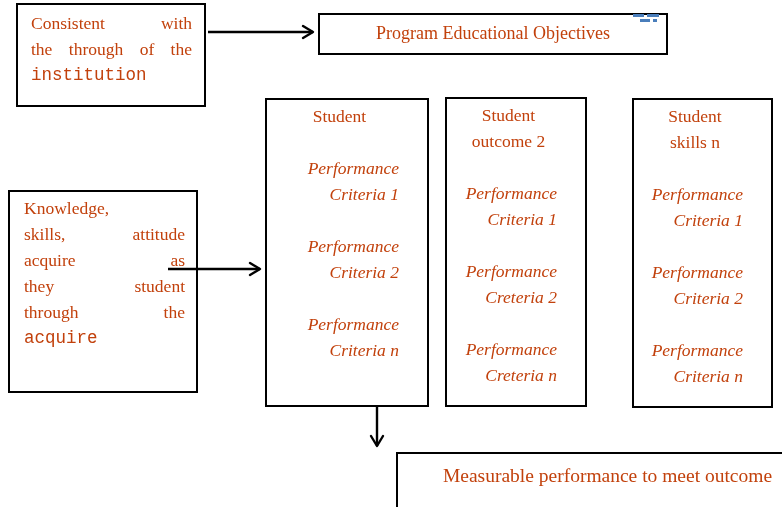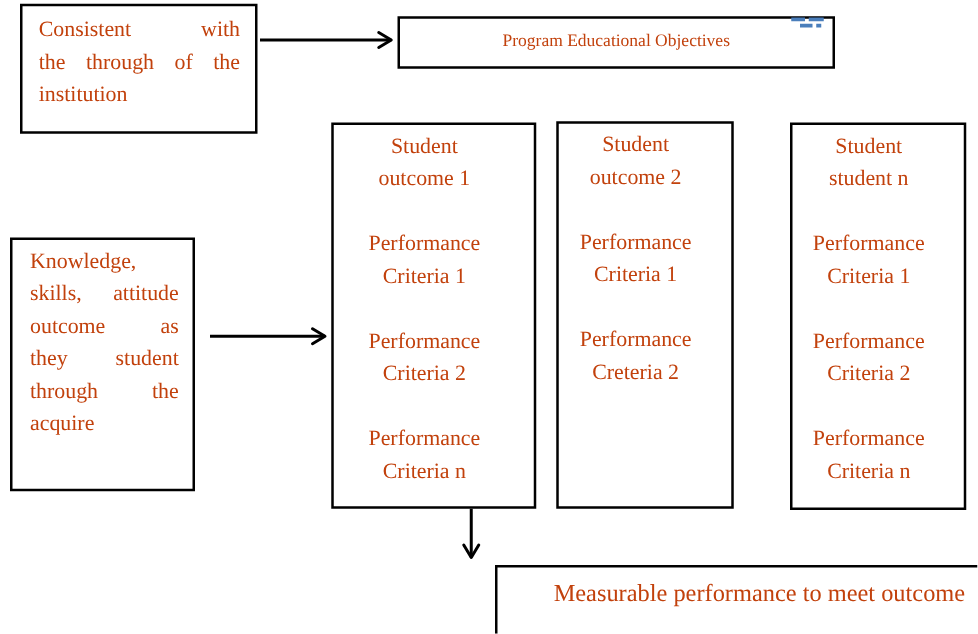--- a/index.html
+++ b/index.html
@@ -14,33 +14,33 @@
   }
   .box {
     position: absolute;
     border: 2px solid #000000;
     box-sizing: border-box;
     background: #ffffff;
   }
   .body-text { font-size: 17.5px; line-height: 26px; }
   
   .jl .line { text-align: justify; text-align-last: justify; }
-  .jl .line:last-child { text-align-last: left; }
+  .jl .line:last-child { text-align-last: left; font-family: Liberation Mono, monospace; }
 
   #mission-box   { left: 16px;  top: 3px;   width: 190px; height: 104px; padding: 5px 12px 0 13px; }
   #peo-box       { left: 318px; top: 13px;  width: 350px; height: 42px;
-                   font-size: 14px; line-height: 37px; text-align: center; }
-  #knowledge-box { left: 8px;   top: 190px; width: 148px; height: 203px; padding: 3px 11px 0 14px; }
+                   font-size: 18px; line-height: 37px; text-align: center; }
+  #knowledge-box { left: 8px;   top: 190px; width: 190px; height: 203px; padding: 3px 11px 0 14px; }
 
   .outcome-col   { padding: 3px 28px 0 13px; }
   #outcome-col-1 { left: 265px; top: 98px; width: 164px; height: 309px; }
   #outcome-col-2 { left: 445px; top: 97px; width: 142px; height: 310px; }
   #outcome-col-3 { left: 632px; top: 98px; width: 141px; height: 310px; }
   .outcome-col .title-line { text-align: center; line-height: 26px; }
-  .outcome-col .pc-item    { margin-top: 26px; line-height: 26px; text-align: center; }
+  .outcome-col .pc-item    { margin-top: 26px; line-height: 26px; text-align: right; font-style: italic; }
 
   #measurable-box { left: 352px; top: 452px; width: 423px; height: 60px;
                     font-size: 19.5px; line-height: 43px; text-align: center; margin-left: 44px; }
 
   #arrow-layer { position: absolute; left: 0; top: 0; width: 782px; height: 507px; pointer-events: none; }
 
   .dash { position: absolute; height: 3px; background: #4a7ebb; }
   #dash-1 { left: 633px; top: 14px; width: 11px; }
   #dash-2 { left: 647px; top: 14px; width: 12px; }
   #dash-3 { left: 640px; top: 19px; width: 10px; }
@@ -64,53 +64,53 @@
   <div>
     <div class="dash" id="dash-1"></div>
     <div class="dash" id="dash-2"></div>
     <div class="dash" id="dash-3"></div>
     <div class="dash" id="dash-4"></div>
   </div>
 
   <div class="box body-text jl" id="knowledge-box">
       <div class="line">Knowledge,</div>
       <div class="line">skills, attitude</div>
-      <div class="line">outcome as</div>
+      <div class="line">acquire as</div>
       <div class="line">they student</div>
       <div class="line">through the</div>
       <div class="line">acquire</div>
     </div>
 
   <div class="box body-text outcome-col" id="outcome-col-1">
     <div>
         <div class="title-line">Student</div>
-        <div class="title-line">outcome 1</div>
       </div>
     <div>
         <div class="pc-item">Performance Criteria 1</div>
         <div class="pc-item">Performance Criteria 2</div>
         <div class="pc-item">Performance Criteria n</div>
       </div>
   </div>
 
   <div class="box body-text outcome-col" id="outcome-col-2">
     <div>
         <div class="title-line">Student</div>
         <div class="title-line">outcome 2</div>
       </div>
     <div>
         <div class="pc-item">Performance Criteria 1</div>
         <div class="pc-item">Performance Creteria 2</div>
+        <div class="pc-item">Performance Creteria n</div>
       </div>
   </div>
 
   <div class="box body-text outcome-col" id="outcome-col-3">
     <div>
         <div class="title-line">Student</div>
-        <div class="title-line">student n</div>
+        <div class="title-line">skills n</div>
       </div>
     <div>
         <div class="pc-item">Performance Criteria 1</div>
         <div class="pc-item">Performance Criteria 2</div>
         <div class="pc-item">Performance Criteria n</div>
       </div>
   </div>
 
   <div class="box" id="measurable-box">
     <span>Measurable performance to meet outcome</span>

